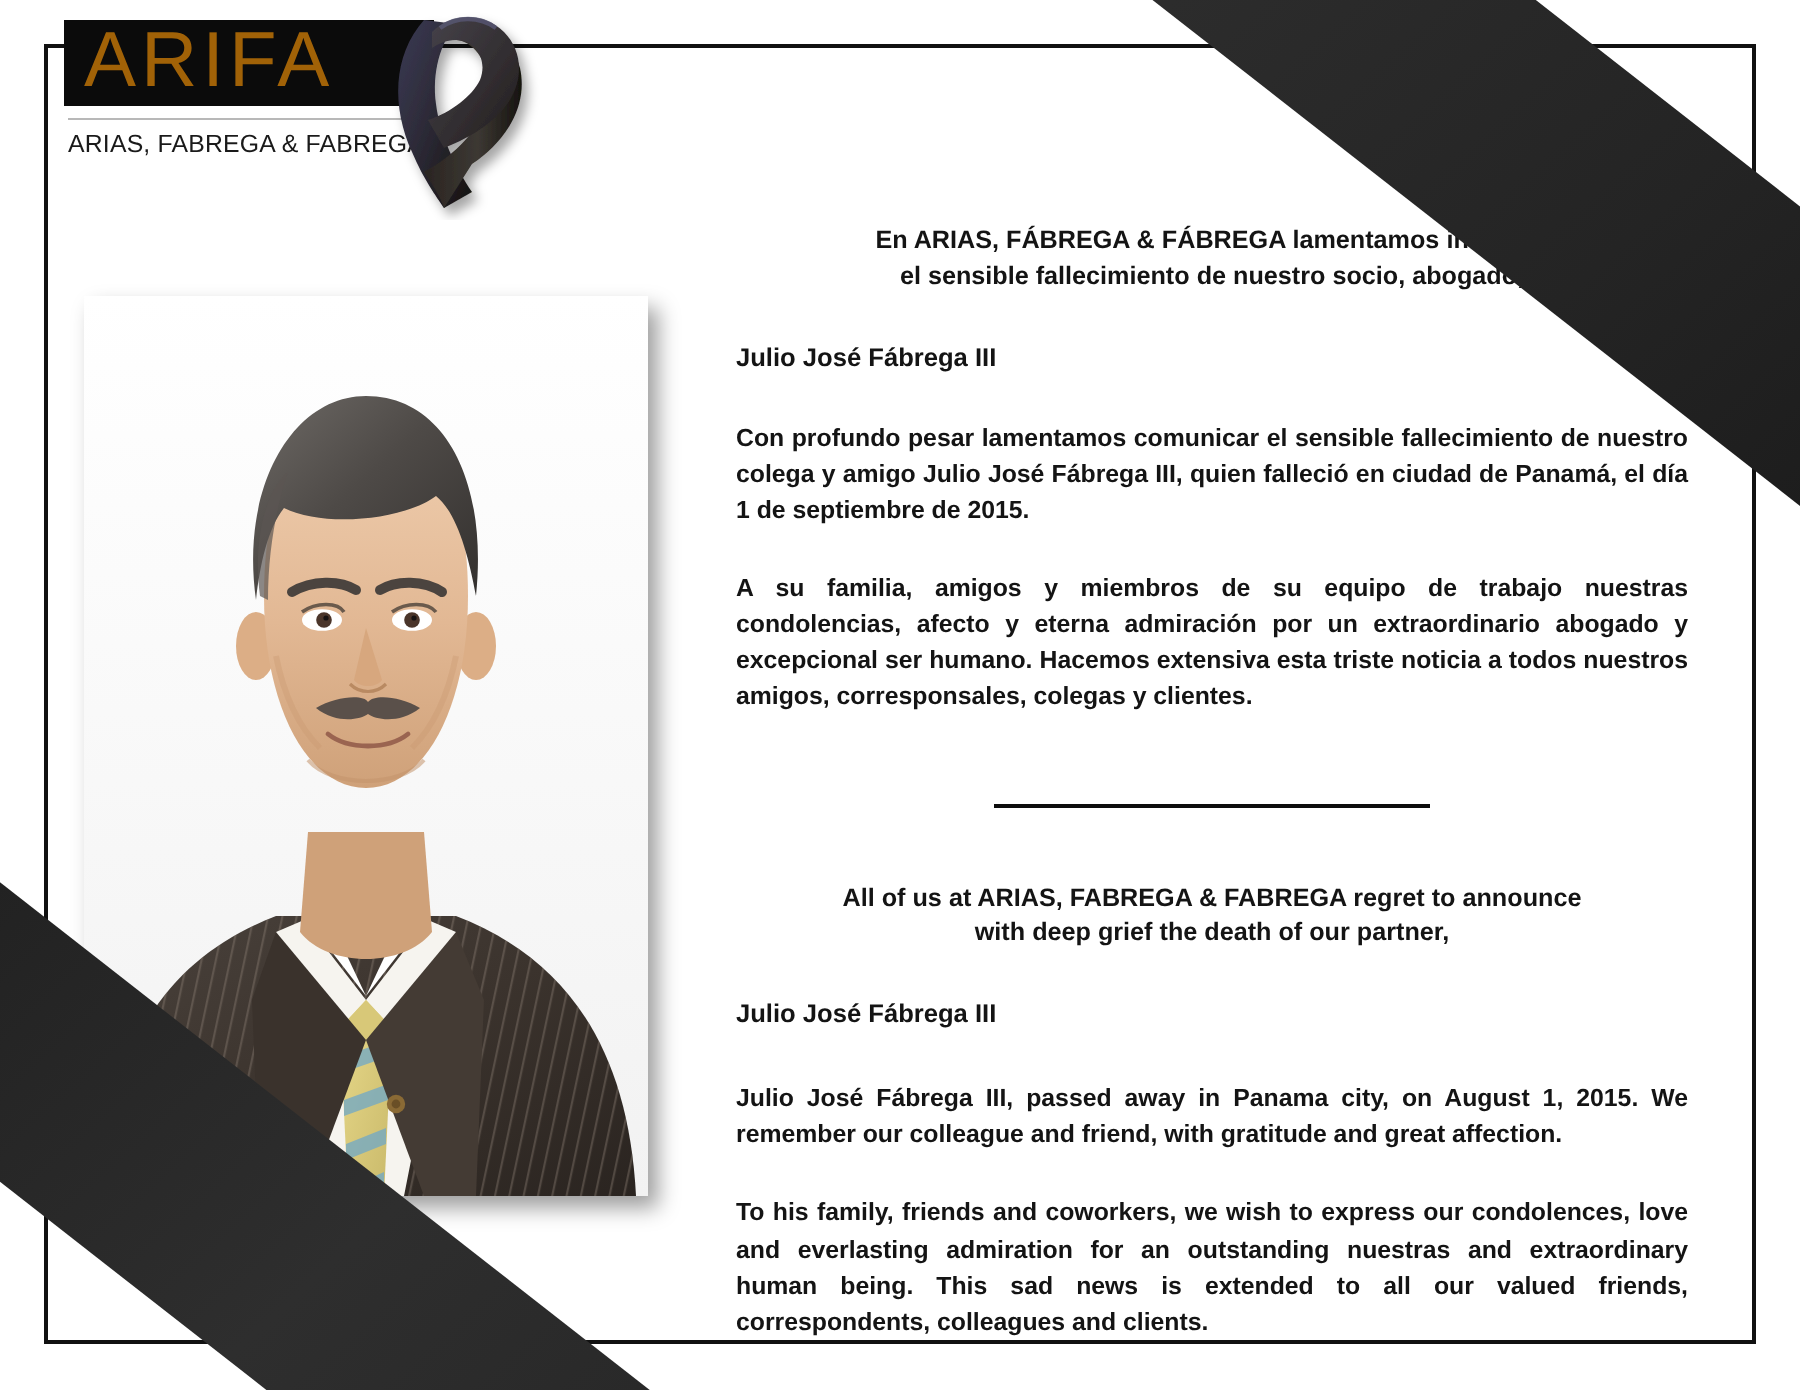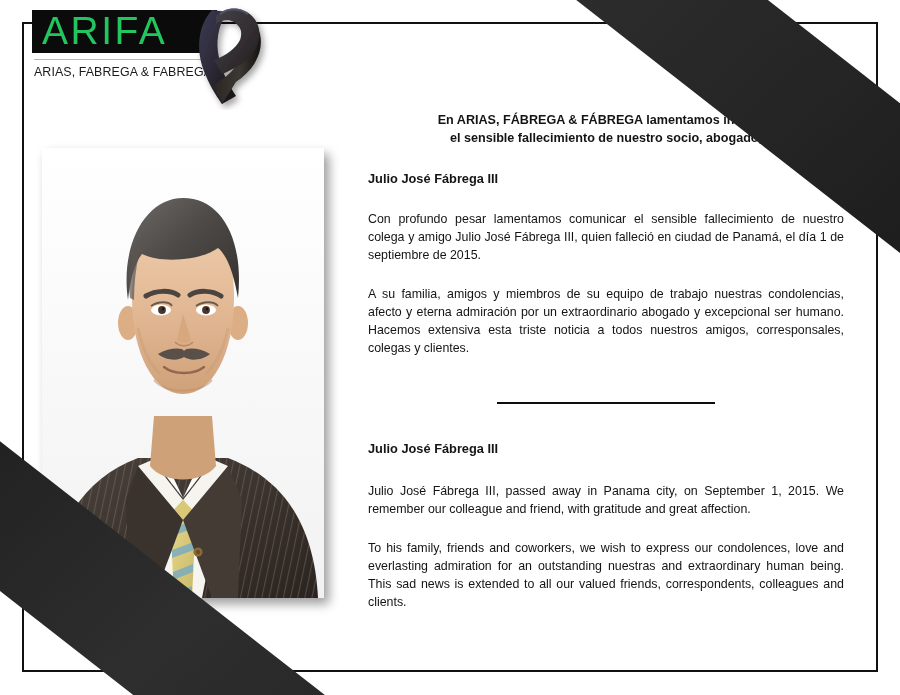--- a/index.html
+++ b/index.html
@@ -66,21 +66,21 @@
   }
   .logo-mark {
     background: #0b0b0b;
     padding: 2px 6px 4px 10px;
     height: 43px;
     display: flex;
     align-items: center;
     box-sizing: border-box;
   }
   .logo-mark .wordmark {
-    color: #22c55e;
+    color: #a16207;
     font-family: "Liberation Sans", sans-serif;
     font-size: 39px;
     font-weight: 400;
     letter-spacing: 2.5px;
     line-height: 1;
   }
   .logo-rule {
     height: 1px;
     background: #b8b8b8;
     margin: 6px 2px 0 2px;
@@ -138,20 +138,21 @@
     text-align: left;
     font-weight: bold;
     font-size: 12.8px;
     margin: 23px 0 0 0;
   }
   .para {
     font-size: 12.4px;
     line-height: 1.46;
     text-align: justify;
     margin: 21px 0 0 0;
+    font-weight: bold;
   }
   .para.first { margin-top: 24px; }
 
   .divider-wrap {
     display: flex;
     justify-content: center;
     margin: 44px 0 0 0;
   }
   .divider {
     width: 218px;
@@ -317,19 +318,23 @@
       <p class="name">Julio José Fábrega III</p>
       <p class="para first">Con profundo pesar lamentamos comunicar el sensible fallecimiento de nuestro colega y amigo Julio José Fábrega III, quien falleció en ciudad de Panamá, el día 1 de septiembre de 2015.</p>
       <p class="para">A su familia, amigos y miembros de su equipo de trabajo nuestras condolencias, afecto y eterna admiración por un extraordinario abogado y excepcional ser humano. Hacemos extensiva esta triste noticia a todos nuestros amigos, corresponsales, colegas y clientes.</p>
     </div>
 
     <div class="divider-wrap">
       <div class="divider"></div>
     </div>
 
     <div class="section-gap-en">
+      <p class="heading">
+        <span>All of us at ARIAS, FABREGA &amp; FABREGA regret to announce</span><br>
+        <span>with deep grief the death of our partner,</span>
+      </p>
       <p class="name">Julio José Fábrega III</p>
-      <p class="para gap-before-en-body">Julio José Fábrega III, passed away in Panama city, on September 1, 2015. We remember our colleague and friend, with gratitude and great affection.</p>
+      <p class="para gap-before-en-body">Julio José Fábrega III, passed away in Panama city, on August 1, 2015. We remember our colleague and friend, with gratitude and great affection.</p>
       <p class="para">To his family, friends and coworkers, we wish to express our condolences, love and everlasting admiration for an outstanding nuestras and extraordinary human being. This sad news is extended to all our valued friends, correspondents, colleagues and clients.</p>
     </div>
 
   </div>
 </div>
 
 </body></html>

